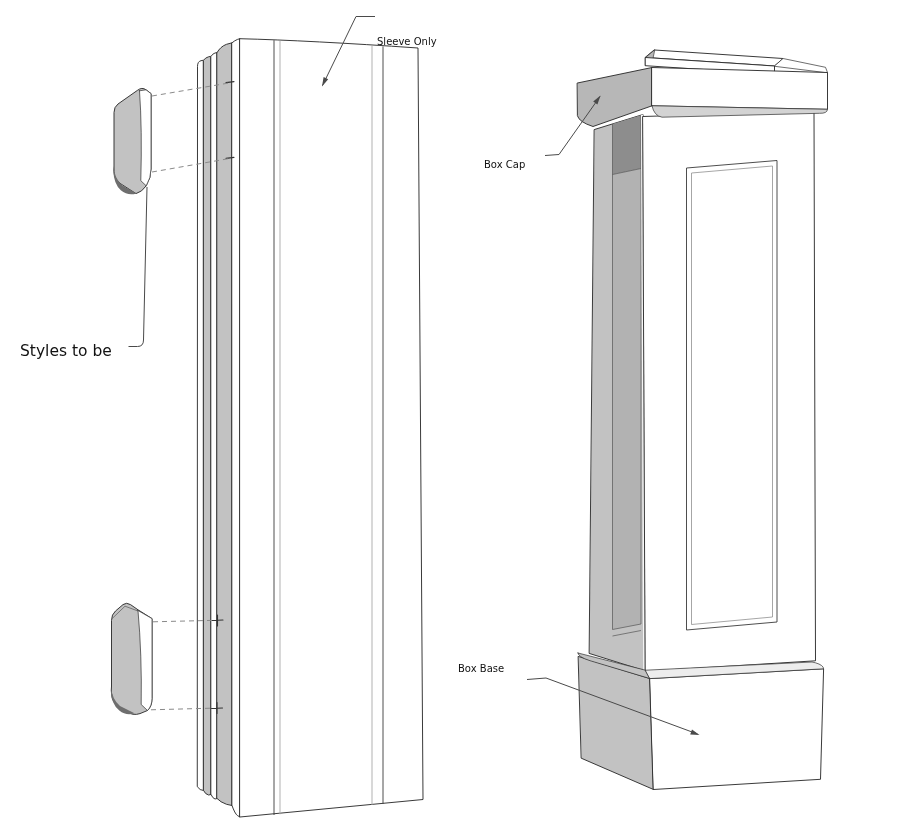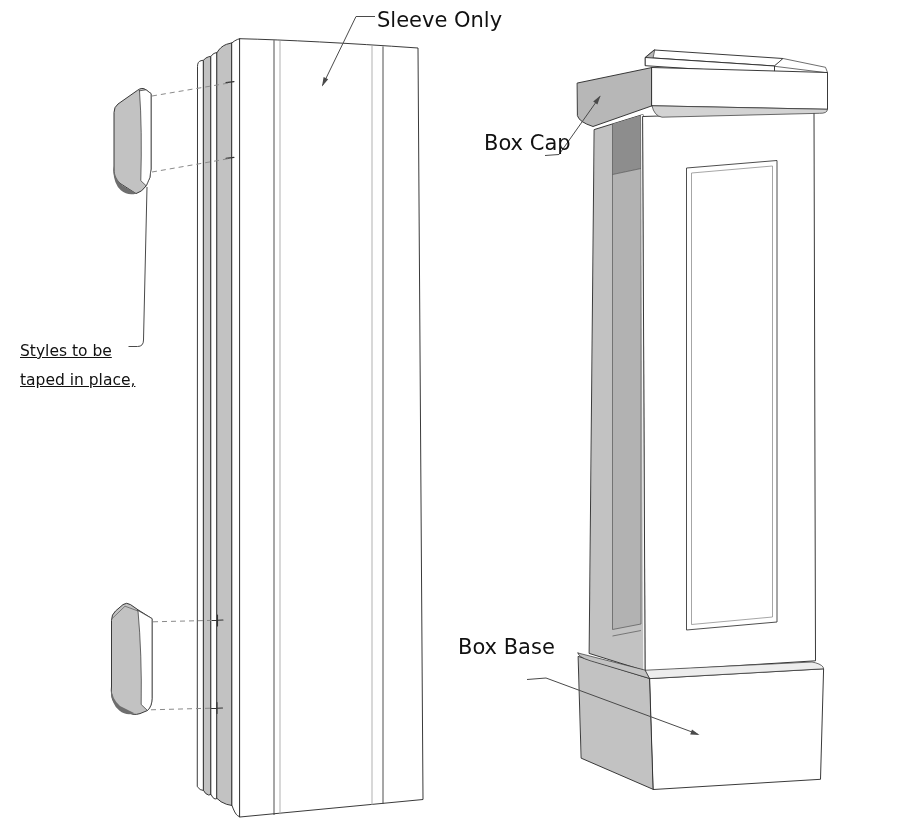--- a/index.html
+++ b/index.html
@@ -4,26 +4,27 @@
 <style>
   html,body{margin:0;padding:0;background:#fff;}
   .stage{
     position:relative;width:900px;height:834px;overflow:hidden;
     background:var(--background,#fff);
     font-family:"DejaVu Sans","Liberation Sans",sans-serif;
   }
   .stage svg{position:absolute;left:0;top:0;}
   .label{
     position:absolute;
-    font-size:21px;line-height:1.2;color:var(--text,#111);
+    font-size:10px;line-height:1.2;color:var(--text,#111);
     white-space:nowrap;
+    margin-top:28px;
   }
   .note{
     position:absolute;left:20px;top:337px;
-    font-size:15.5px;line-height:29px;color:var(--text,#111);text-decoration:underline;
+    font-size:15.5px;line-height:29px;color:var(--text,#111);
   }
   .note span{display:block;white-space:nowrap;}
   
   .f-white{fill:var(--face-white,#fff);}
   .f-gray{fill:var(--face-gray,#c2c2c2);}
   .f-cap{fill:var(--cap-gray,#b7b7b7);}
   .f-shadow{fill:var(--shadow-gray,#8d8d8d);}
   .f-panel{fill:var(--panel-gray,#b2b2b2);}
   .f-lip{fill:var(--lip-gray,#d3d3d3);}
   .f-bevel{fill:var(--bevel-light,#ededed);}
@@ -119,16 +120,15 @@
   </svg>
 
   <div class="label" style="left:377px;top:8px">Sleeve Only</div>
 
   <div class="label" style="left:484px;top:131px">Box Cap</div>
 
   <div class="label" style="left:458px;top:635px">Box Base</div>
 
   <div class="note">
     <span>Styles to be</span>
-    <span>taped in place,</span>
   </div>
 
 </div>
 
 </body></html>

